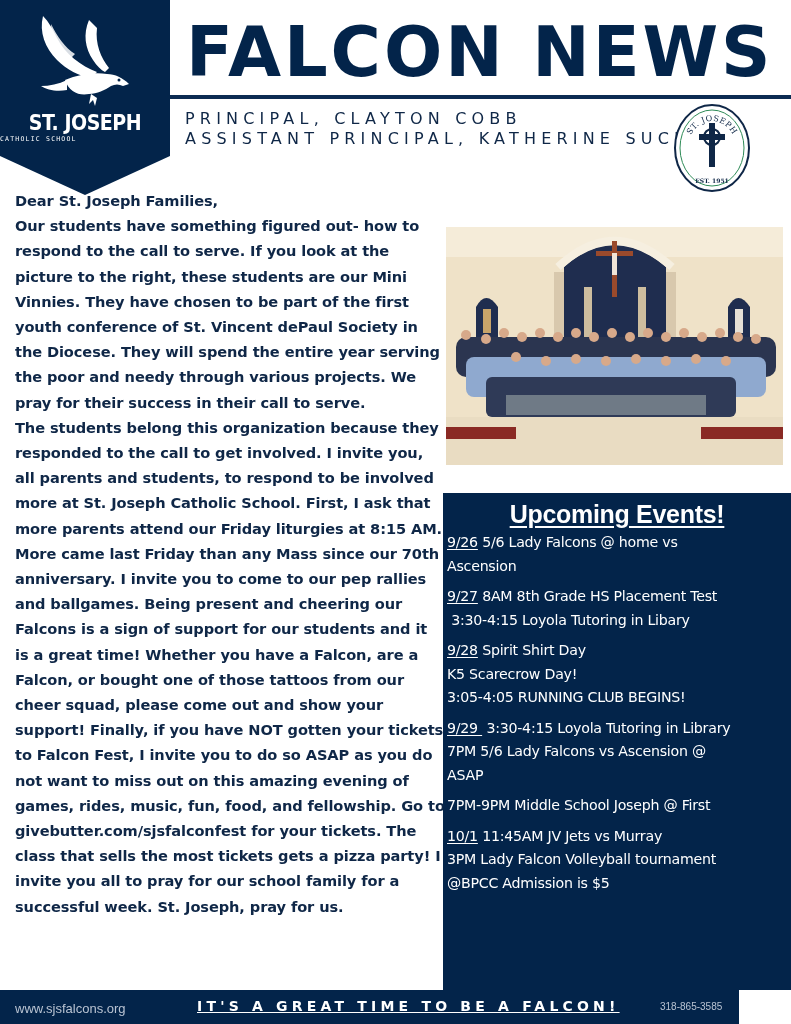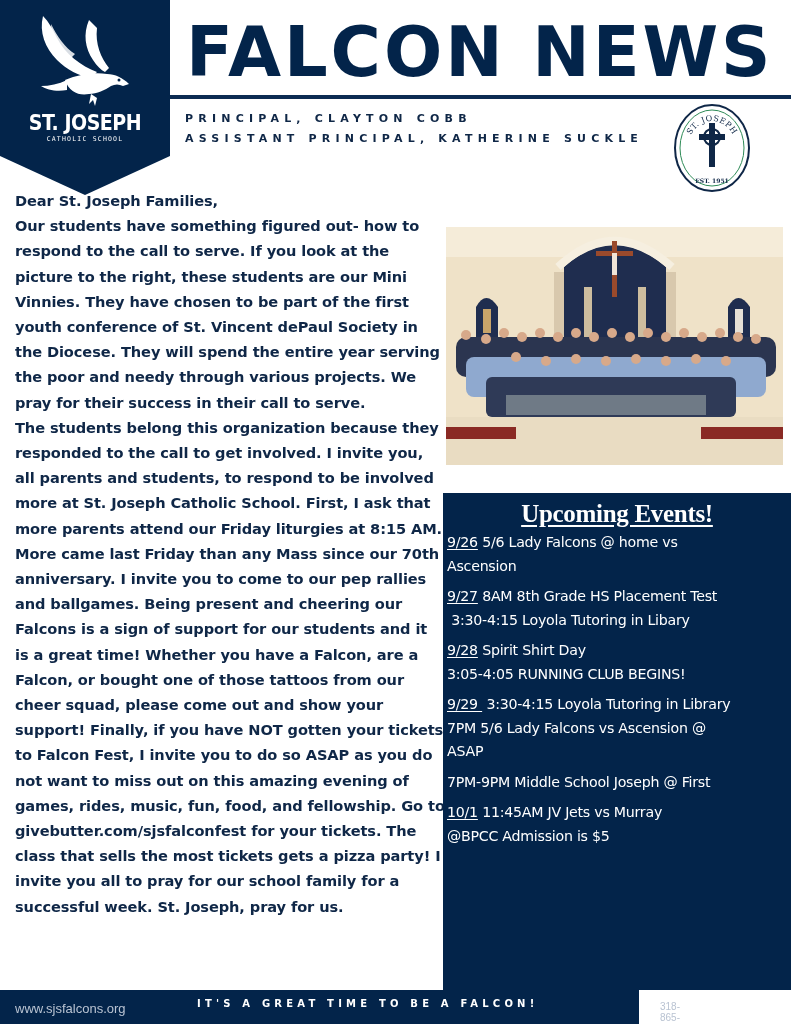--- a/index.html
+++ b/index.html
@@ -12,37 +12,37 @@
     background: #03244a;
     clip-path: polygon(0 0, 100% 0, 100% 80%, 50% 100%, 0 80%);
   }
   .falcon-svg { position: absolute; left: 35px; top: 14px; width: 100px; height: 96px; }
   .brand-name {
     position: absolute; left: 0; width: 170px; top: 111px; text-align: center;
     color: #fff; font-family: "DejaVu Sans", sans-serif; font-weight: bold;
     font-size: 19px; letter-spacing: -0.5px; transform: scaleY(1.15);
   }
   .brand-sub {
-    position: absolute; left: 0; width: 170px; top: 135px; text-align: center;
+    position: absolute; left: 0; width: 170px; top: 135px; 
     color: #fff; font-family: "DejaVu Sans Mono", monospace; font-size: 6.5px; letter-spacing: 1.2px;
   }
 
   .masthead {
     position: absolute; left: 186px; top: 14px; width: 600px;
     font-family: "DejaVu Sans", sans-serif; font-weight: bold;
     font-size: 70px; line-height: 76px; color: #03244a; letter-spacing: 3px;
     transform: scaleX(0.98); transform-origin: left;
   }
   .masthead-rule {
     position: absolute; left: 170px; top: 95px; width: 621px; height: 4px; background: #0c2b52;
   }
   .staff { position: absolute; left: 185px; top: 109px; }
   .staff-line {
-    font-family: "DejaVu Sans", sans-serif; font-weight: bold;
-    font-size: 11px; letter-spacing: 5.2px; color: #0f2747; line-height: 20px;
+    font-family: "DejaVu Sans", sans-serif; font-weight: normal;
+    font-size: 16px; letter-spacing: 5.2px; color: #0f2747; line-height: 20px;
     white-space: nowrap;
   }
   .seal { position: absolute; left: 673px; top: 103px; width: 78px; height: 90px; }
 
   
   .letter {
     position: absolute; left: 15px; top: 188px; width: 430px;
     font-family: "DejaVu Sans", sans-serif; font-weight: bold;
     font-size: 14.6px; line-height: 25.2px; color: #0f2747; letter-spacing: -0.1px;
   }
@@ -53,42 +53,42 @@
     position: absolute; left: 446px; top: 227px; width: 337px; height: 238px; overflow: hidden;
     background: linear-gradient(180deg, #eadfc8 0%, #f4ead6 35%, #e8d9be 70%, #efe3cd 100%);
   }
 
   
   .events {
     position: absolute; left: 443px; top: 493px; width: 348px; height: 497px;
     background: #03244a; color: #ffffff;
   }
   .events-title {
-    text-align: center; font-family: Liberation Serif, serif; font-weight: bold;
+    text-align: center; font-family: Liberation Sans, sans-serif; font-weight: bold;
     font-size: 25px; text-decoration: underline; text-underline-offset: 3px;
     margin-top: 4px; line-height: 34px; letter-spacing: -0.3px;
   }
   .event-group { margin: 0 0 7px 4px; }
   .event-line {
     font-family: "DejaVu Sans", sans-serif; font-weight: normal; font-size: 14.2px;
     line-height: 23.5px; letter-spacing: -0.25px; white-space: nowrap;
   }
   .event-date { text-decoration: underline; text-underline-offset: 2px; }
 
   
   .footer {
-    position: absolute; left: 0; top: 990px; width: 639px; height: 34px; background: #03244a; color: #fff;
+    position: absolute; left: 0; top: 990px; width: 739px; height: 34px; background: #03244a; color: #fff;
   }
   .footer-url {
     position: absolute; left: 15px; top: 11px; font-family: "Liberation Sans", sans-serif;
     font-size: 13px; color: #b9c3d2;
   }
   .footer-slogan {
     position: absolute; left: 197px; top: 8px; font-family: "DejaVu Sans", sans-serif;
-    font-weight: bold; font-size: 10px; letter-spacing: 4.2px; color: #fff; white-space: nowrap;
+    font-weight: bold; font-size: 14px; letter-spacing: 4.2px; color: #fff; white-space: nowrap; text-decoration: underline;
   }
   .footer-phone {
     position: absolute; left: 660px; top: 11px; font-family: "Liberation Sans", sans-serif;
     font-size: 10px; color: #b9c3d2;
   }
 </style>
 </head>
 <body>
 
 <div class="pennant">
@@ -214,35 +214,37 @@
     <div class="event-line">Ascension</div>
   </div>
 
   <div class="event-group">
     <div class="event-line"><span class="event-date">9/27</span> <span>8AM 8th Grade HS Placement Test</span></div>
     <div class="event-line" style="white-space:pre"> 3:30-4:15 Loyola Tutoring in Libary</div>
   </div>
 
   <div class="event-group">
     <div class="event-line"><span class="event-date">9/28</span> <span>Spirit Shirt Day</span></div>
+    <div class="event-line">K5 Scarecrow Day!</div>
     <div class="event-line">3:05-4:05 RUNNING CLUB BEGINS!</div>
   </div>
 
   <div class="event-group">
     <div class="event-line" style="white-space:pre"><span class="event-date">9/29 </span><span> 3:30-4:15 Loyola Tutoring in Library</span></div>
     <div class="event-line">7PM 5/6 Lady Falcons vs Ascension @</div>
     <div class="event-line">ASAP</div>
   </div>
 
   <div class="event-group">
     <div class="event-line">7PM-9PM Middle School Joseph @ First</div>
   </div>
 
   <div class="event-group">
     <div class="event-line"><span class="event-date">10/1</span> <span>11:45AM JV Jets vs Murray</span></div>
+    <div class="event-line">3PM Lady Falcon Volleyball tournament</div>
     <div class="event-line">@BPCC Admission is $5</div>
   </div>
 </div>
 
 <div class="footer">
   <span class="footer-url">www.sjsfalcons.org</span>
   <span class="footer-slogan">IT'S A GREAT TIME TO BE A FALCON!</span>
   <span class="footer-phone">318-865-3585</span>
 </div>
 

